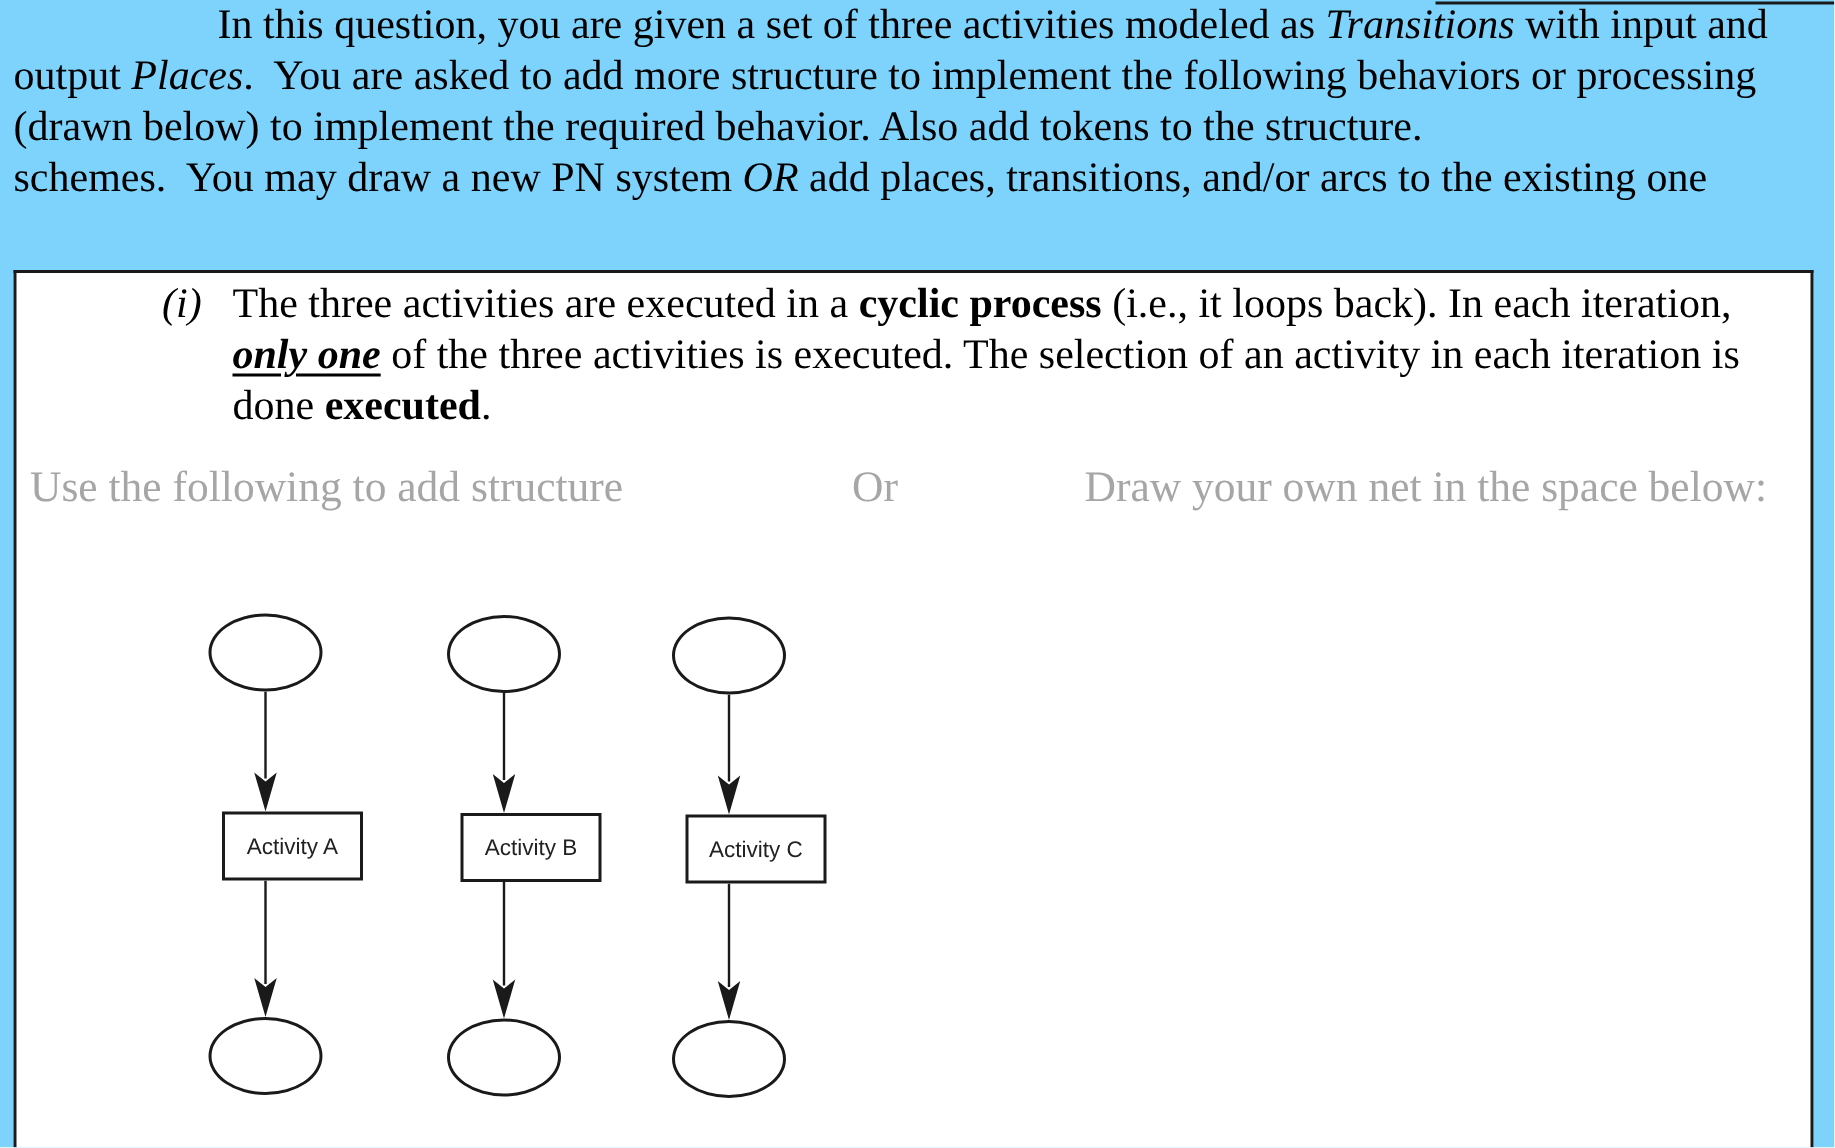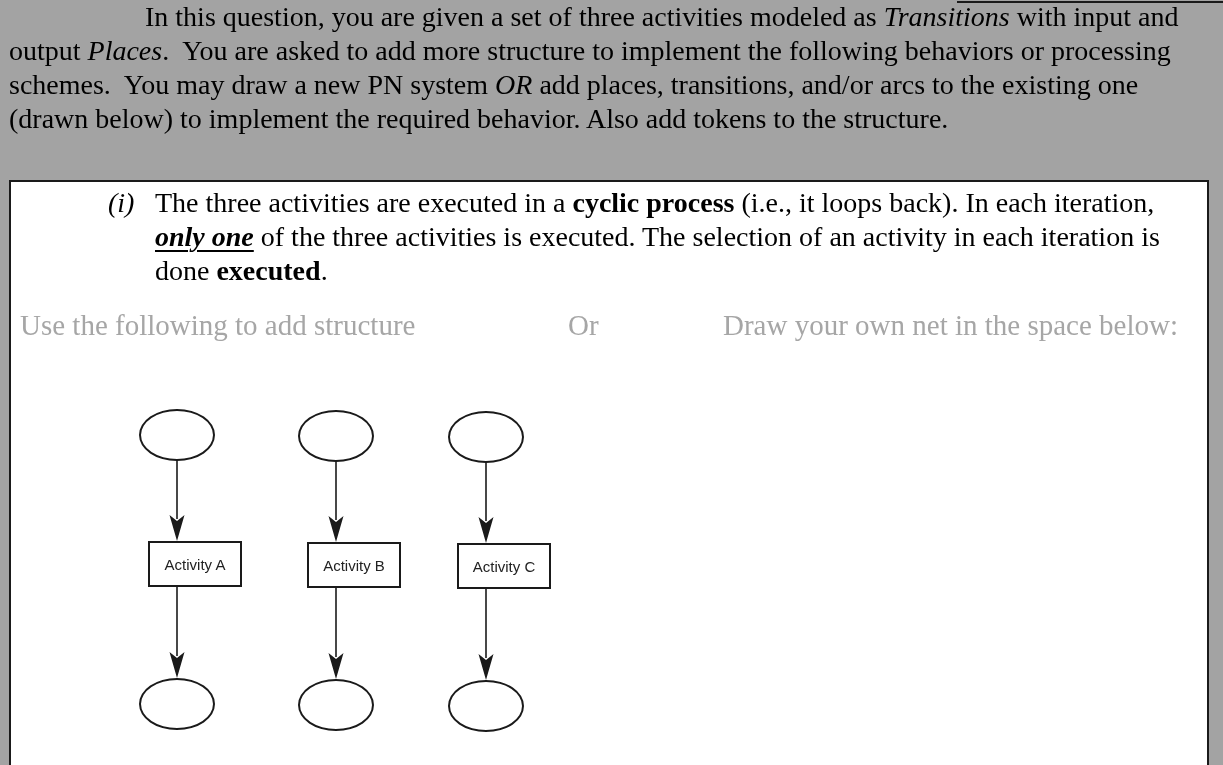--- a/index.html
+++ b/index.html
@@ -6,21 +6,21 @@
     --ink: #000000;
     --hint: #a6a6a6;
     --line: #1a1a1a;
   }
   * { margin: 0; padding: 0; box-sizing: border-box; }
   html, body { background: #ffffff; }
   .canvas {
     position: relative;
     width: 1223px;
     height: 765px;
-    background: #a3a3a3;
+    background: #7dd3fc;
     overflow: hidden;
     font-family: "Liberation Serif", serif;
     color: var(--ink);
   }
 
   
   .top-rule {
     position: absolute;
     left: 957px; top: 1px;
     width: 266px; height: 2px;
@@ -124,22 +124,22 @@
 </head>
 <body>
 
 <div class="canvas">
 
   <div class="top-rule"></div>
 
   <div class="intro">
       <div class="line"><span>In this question, you are given a set of three activities modeled as </span><span class="seg-i">Transitions</span><span> with input and</span></div>
       <div class="line"><span>output </span><span class="seg-i">Places</span><span>.  You are asked to add more structure to implement the following behaviors or processing</span></div>
+      <div class="line"><span>(drawn below) to implement the required behavior. Also add tokens to the structure.</span></div>
       <div class="line"><span>schemes.  You may draw a new PN system </span><span class="seg-i">OR</span><span> add places, transitions, and/or arcs to the existing one</span></div>
-      <div class="line"><span>(drawn below) to implement the required behavior. Also add tokens to the structure.</span></div>
     </div>
 
   <div class="qbox">
 
     <div class="qrow">
       <div class="qmarker">(i)</div>
       <div class="qtext">
           <div class="line"><span>The three activities are executed in a </span><span class="seg-b">cyclic process</span><span> (i.e., it loops back). In each iteration,</span></div>
           <div class="line"><span class="seg-b seg-i seg-u">only one</span><span> of the three activities is executed. The selection of an activity in each iteration is</span></div>
           <div class="line"><span>done </span><span class="seg-b">executed</span><span>.</span></div>

